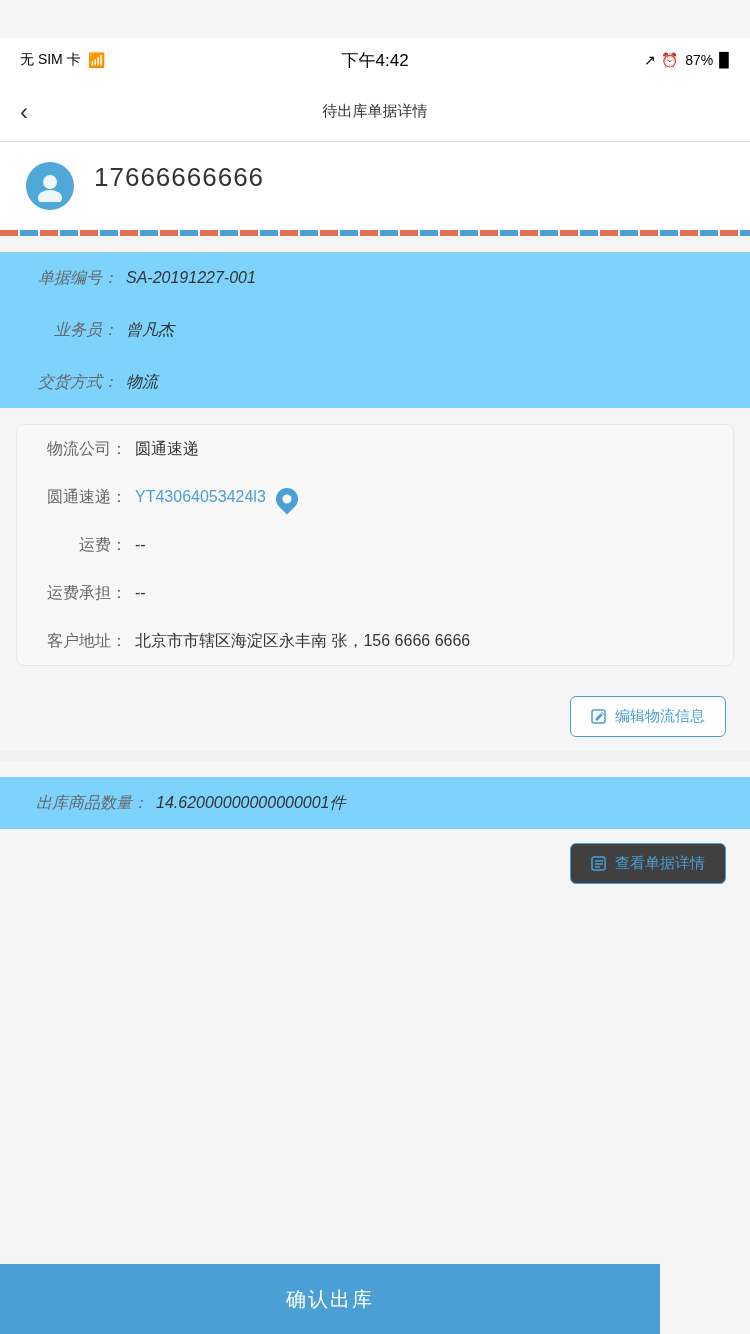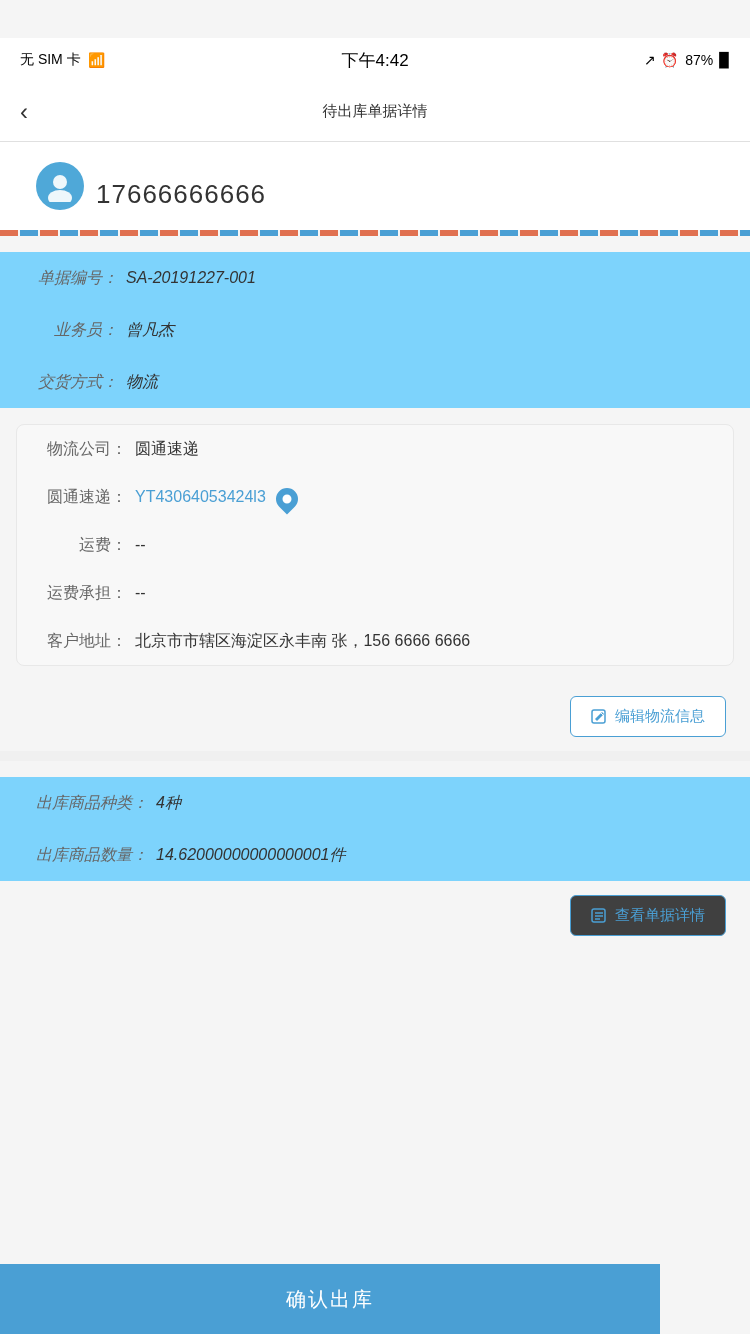--- a/index.html
+++ b/index.html
@@ -51,24 +51,24 @@
       left: 50%;
       transform: translateX(-50%);
       font-size: 15px;
       font-weight: 500;
       color: #333;
     }
 
     
     .customer-header {
       background: #fff;
-      padding: 20px 36px;
-      display: flex;
-      align-items: flex-end;
-      gap: 12px;
+      padding: 20px 26px;
+      display: flex;
+      align-items: flex-start;
+      gap: 20px;
     }
     .customer-avatar {
       width: 48px;
       height: 48px;
       border-radius: 50%;
       background: #4fa8d8;
       display: flex;
       align-items: center;
       justify-content: center;
       flex-shrink: 0;
@@ -324,24 +324,20 @@
         <line x1="10" y1="4" x2="12" y2="6" stroke="#f8f8f8" stroke-width="1"></line>
       </svg>
       <span>编辑物流信息</span>
     </button>
   </div>
 
   <div class="gray-sep"></div>
 
   <div class="section">
     <div class="info-row">
-      <span class="info-label" style="min-width:120px;">出库商品种类：</span>
-      <span class="info-value">4种</span>
-    </div>
-    <div class="info-row">
       <span class="info-label" style="min-width:120px;">出库商品数量：</span>
       <span class="info-value">14.62000000000000001件</span>
     </div>
   </div>
 
   <div class="action-row">
     <button class="view-btn">
       <svg width="16" height="16" viewBox="0 0 16 16">
         <rect x="1" y="1" width="13" height="13" rx="2" fill="none" stroke="#4a9fd4" stroke-width="1.5"></rect>
         <line x1="4" y1="5" x2="12" y2="5" stroke="#4a9fd4" stroke-width="1.5"></line>

